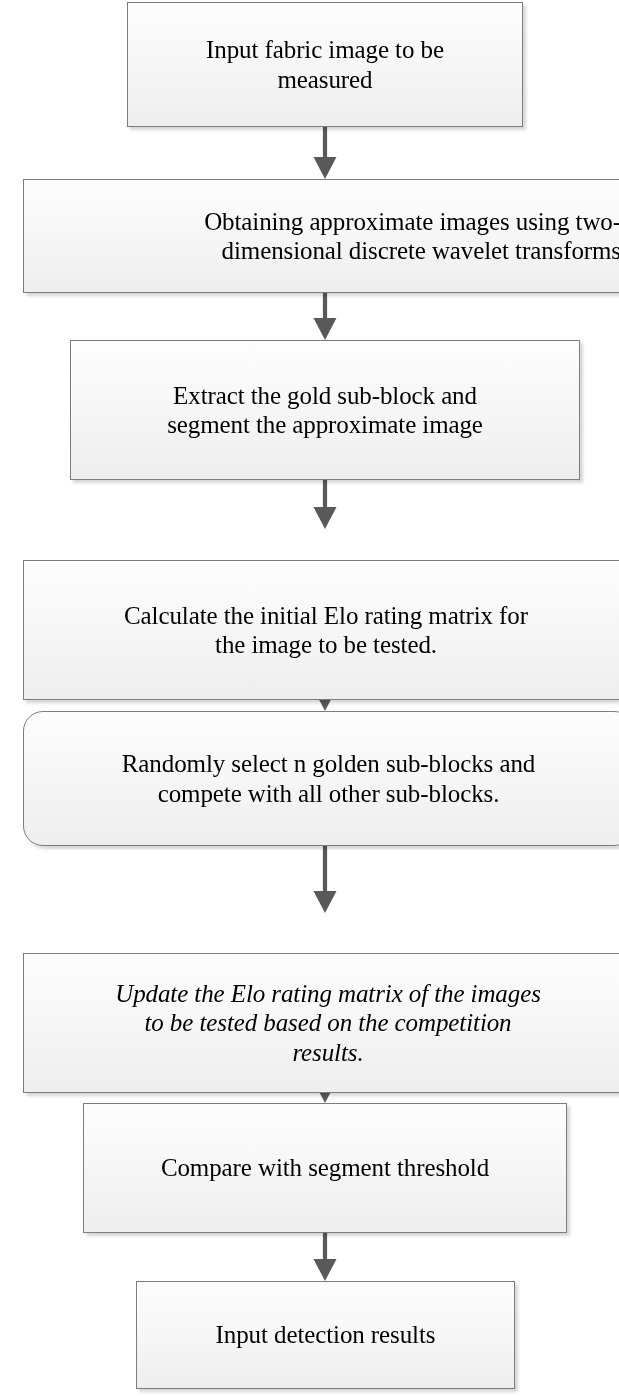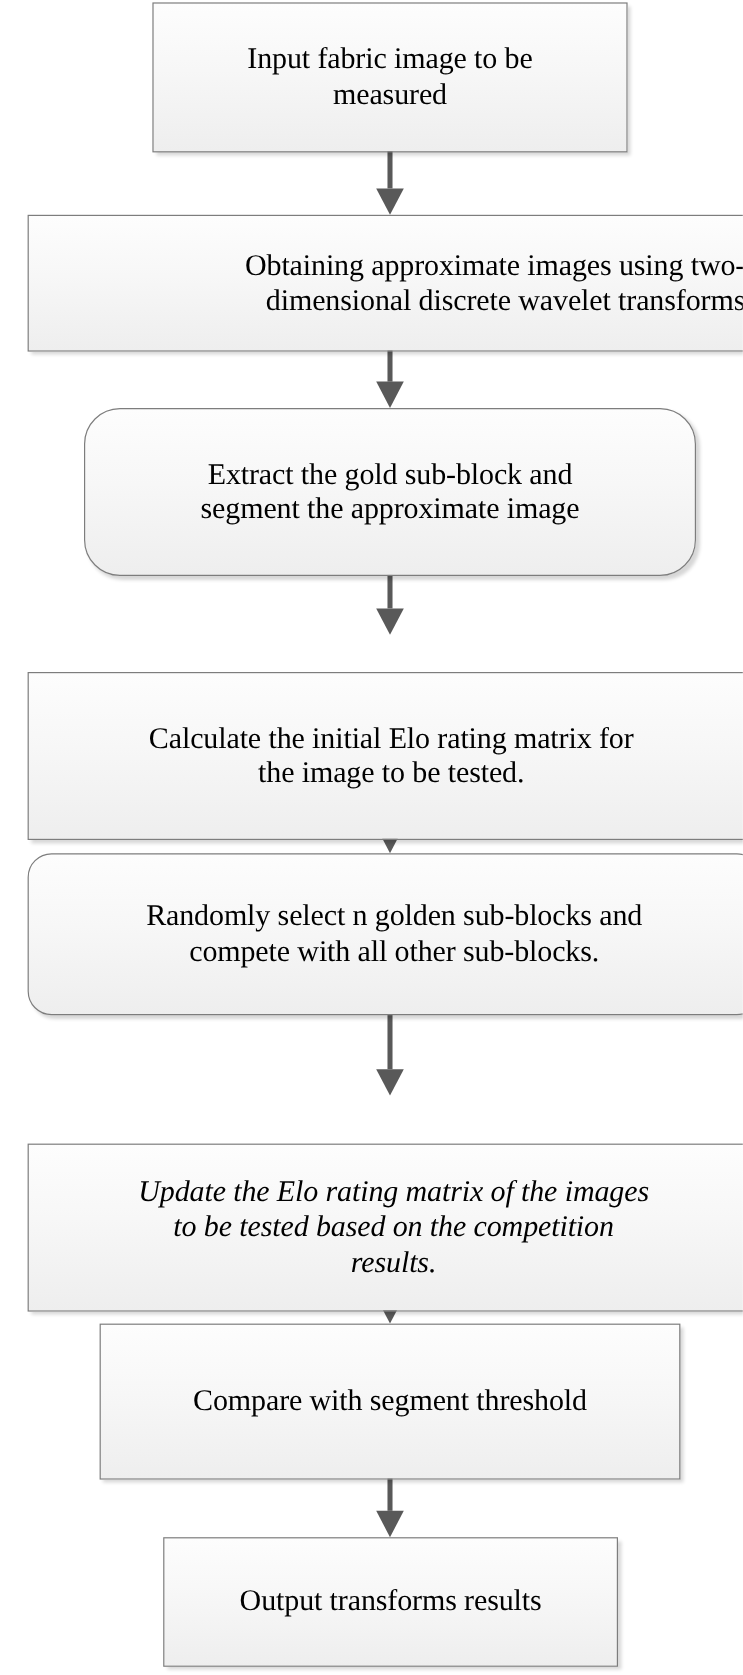--- a/index.html
+++ b/index.html
@@ -105,36 +105,36 @@
       </svg>
     </div>
     <div class="node" style="left: 108px; top: 2px; width: 396px; height: 125px;">
       <span class="node-label">Input fabric image to be
 measured</span>
     </div>
     <div class="node" style="left: 4px; top: 179px; width: 605px; height: 114px; text-align: right;">
       <span class="node-label">Obtaining approximate images using two-
 dimensional discrete wavelet transforms</span>
     </div>
-    <div class="node" style="left: 51px; top: 340px; width: 510px; height: 140px; border-radius: 30px;">
+    <div class="node" style="left: 51px; top: 340px; width: 510px; height: 140px;">
       <span class="node-label">Extract the gold sub-block and
 segment the approximate image</span>
     </div>
     <div class="node" style="left: 4px; top: 560px; width: 606px; height: 140px;">
       <span class="node-label">Calculate the initial Elo rating matrix for
 the image to be tested.</span>
     </div>
     <div class="node" style="left: 4px; top: 711px; width: 611px; height: 135px; border-radius: 20px;">
       <span class="node-label">Randomly select n golden sub-blocks and
 compete with all other sub-blocks.</span>
     </div>
     <div class="node" style="left: 4px; top: 953px; width: 610px; height: 140px; font-style: italic;">
       <span class="node-label">Update the Elo rating matrix of the images
 to be tested based on the competition
 results.</span>
     </div>
     <div class="node" style="left: 64px; top: 1103px; width: 484px; height: 130px;">
       <span class="node-label">Compare with segment threshold</span>
     </div>
     <div class="node" style="left: 117px; top: 1281px; width: 379px; height: 108px;">
-      <span class="node-label">Output transforms results</span>
+      <span class="node-label">Input detection results</span>
     </div>
   </div>
 
 </body></html>

